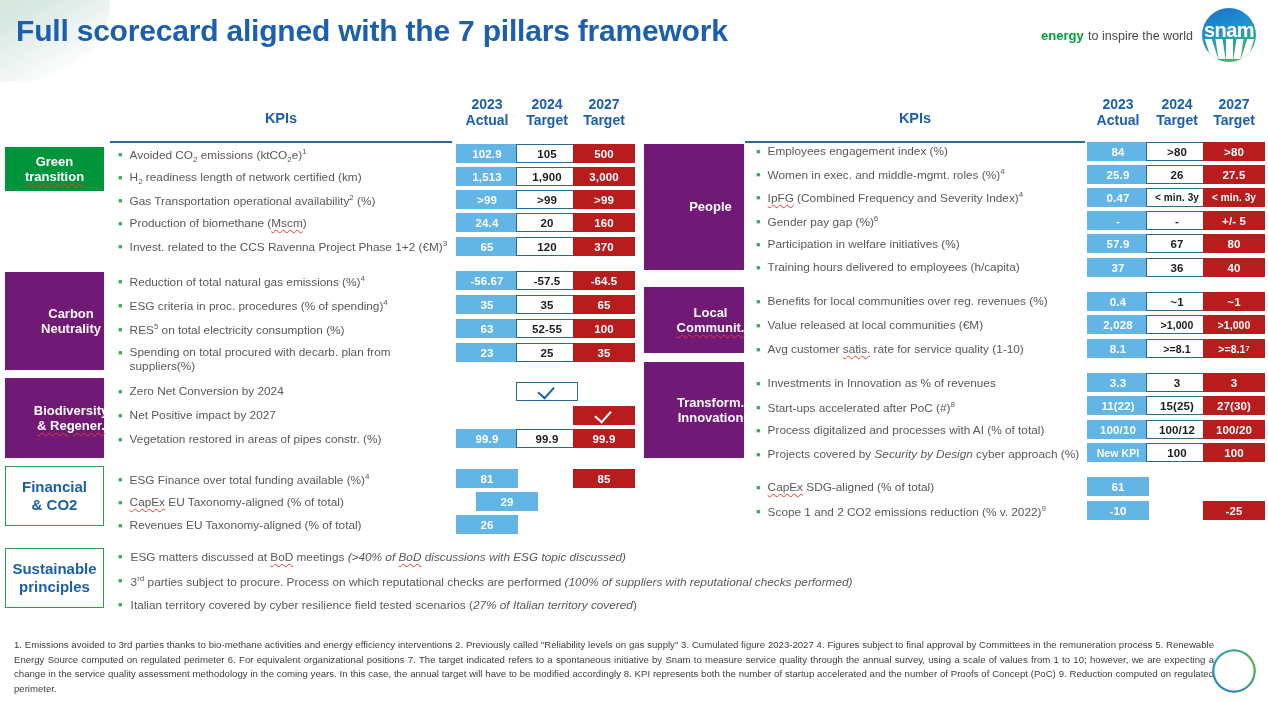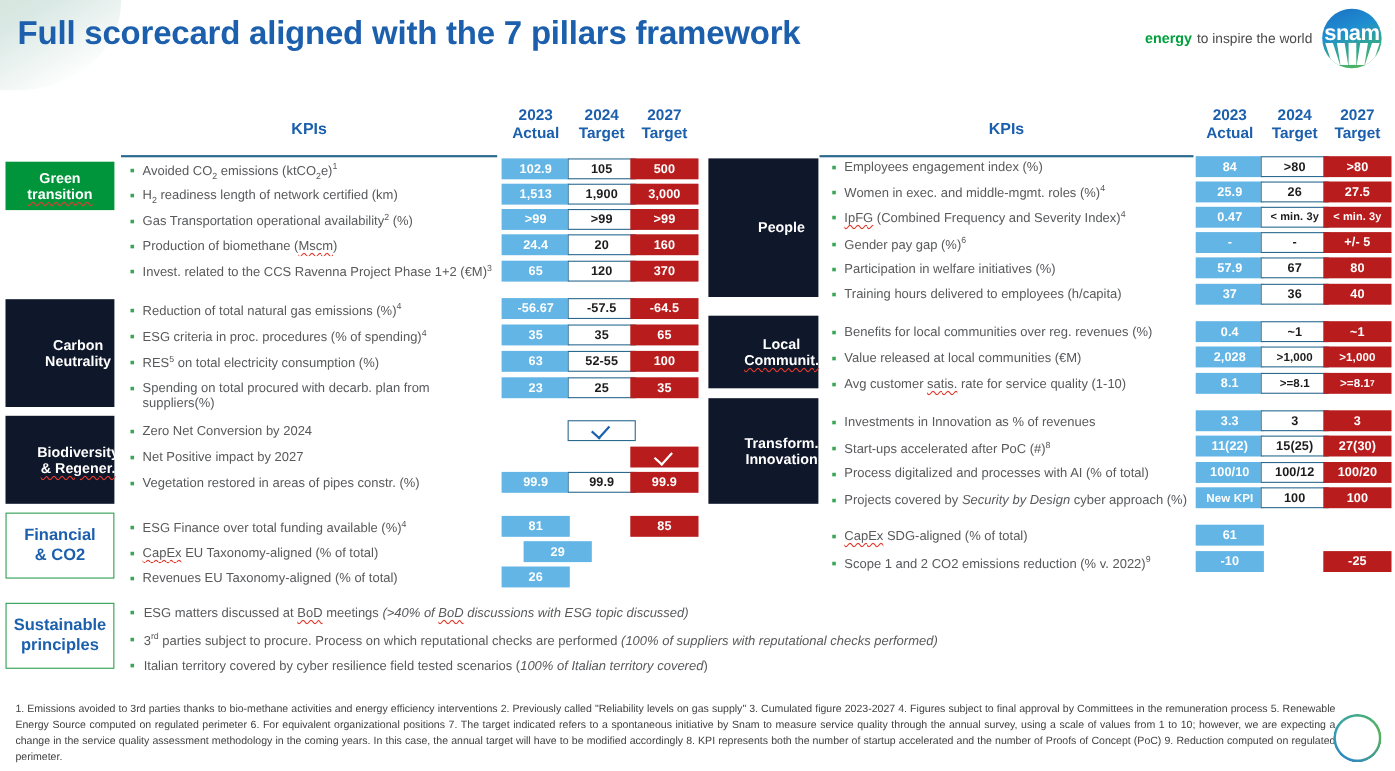--- a/index.html
+++ b/index.html
@@ -54,21 +54,21 @@
     font-size:14px;font-weight:bold;color:#1b5fad;line-height:1.16;}
   .colhead .yr{display:block;}
   .colhead .sub{display:block;}
 
   
   .pillar{position:absolute;display:flex;align-items:center;justify-content:center;
     text-align:center;font-weight:bold;font-size:13px;line-height:1.18;
     box-sizing:border-box;padding:2px;}
   .pillar.green{background:#00953b;color:#fff;}
   .pillar.navy{background:#124489;color:#fff;}
-  .pillar.sky{background:#0f172a;color:#fff;padding-left:35px;}
+  .pillar.sky{background:#701a75;color:#fff;padding-left:35px;}
   .pillar.outline{background:#fff;color:#1b5fad;border:1.5px solid #2e9e50;font-size:15px;}
 
   
   .krow{position:absolute;display:flex;align-items:flex-start;gap:7px;
     font-size:11.8px;color:#58595b;line-height:1.22;}
   .krow .dot{color:#3aa655;font-size:13px;line-height:1;margin-top:1px;}
   .krow .txt{display:block;}
   .krow .txt i{font-style:italic;}
   sup{font-size:8px;vertical-align:super;}
   sub{font-size:8px;vertical-align:sub;}
@@ -281,21 +281,21 @@
   <div class="srow" style="left:118px;top:454px;width:800px;">
     <span class="dot">▪</span>
       <span>ESG matters discussed at <span class="sq">BoD</span> meetings <em>(&gt;40% of <span class="sq">BoD</span> discussions with ESG topic discussed)</em></span>
   </div>
   <div class="srow" style="left:118px;top:478px;width:900px;">
     <span class="dot">▪</span>
       <span>3<sup>rd</sup> parties subject to procure. Process on which reputational checks are performed <em>(100% of suppliers with reputational checks performed)</em></span>
   </div>
   <div class="srow" style="left:118px;top:502px;width:800px;">
     <span class="dot">▪</span>
-      <span>Italian territory covered by cyber resilience field tested scenarios (<em>100% of Italian territory covered</em>)</span>
+      <span>Italian territory covered by cyber resilience field tested scenarios (<em>27% of Italian territory covered</em>)</span>
   </div>
 </div>
 
 <div class="panel right" style="left:0;width:1268px;">
   <div class="kpi-head">
     <div class="kpi-title" style="left:745px;width:340px;">KPIs</div>
     <div class="kpi-rule" style="left:745px;width:340px;"></div>
     <div class="colhead" style="left:1087px;">
       <span class="yr">2023</span>
         <span class="sub">Actual</span>

